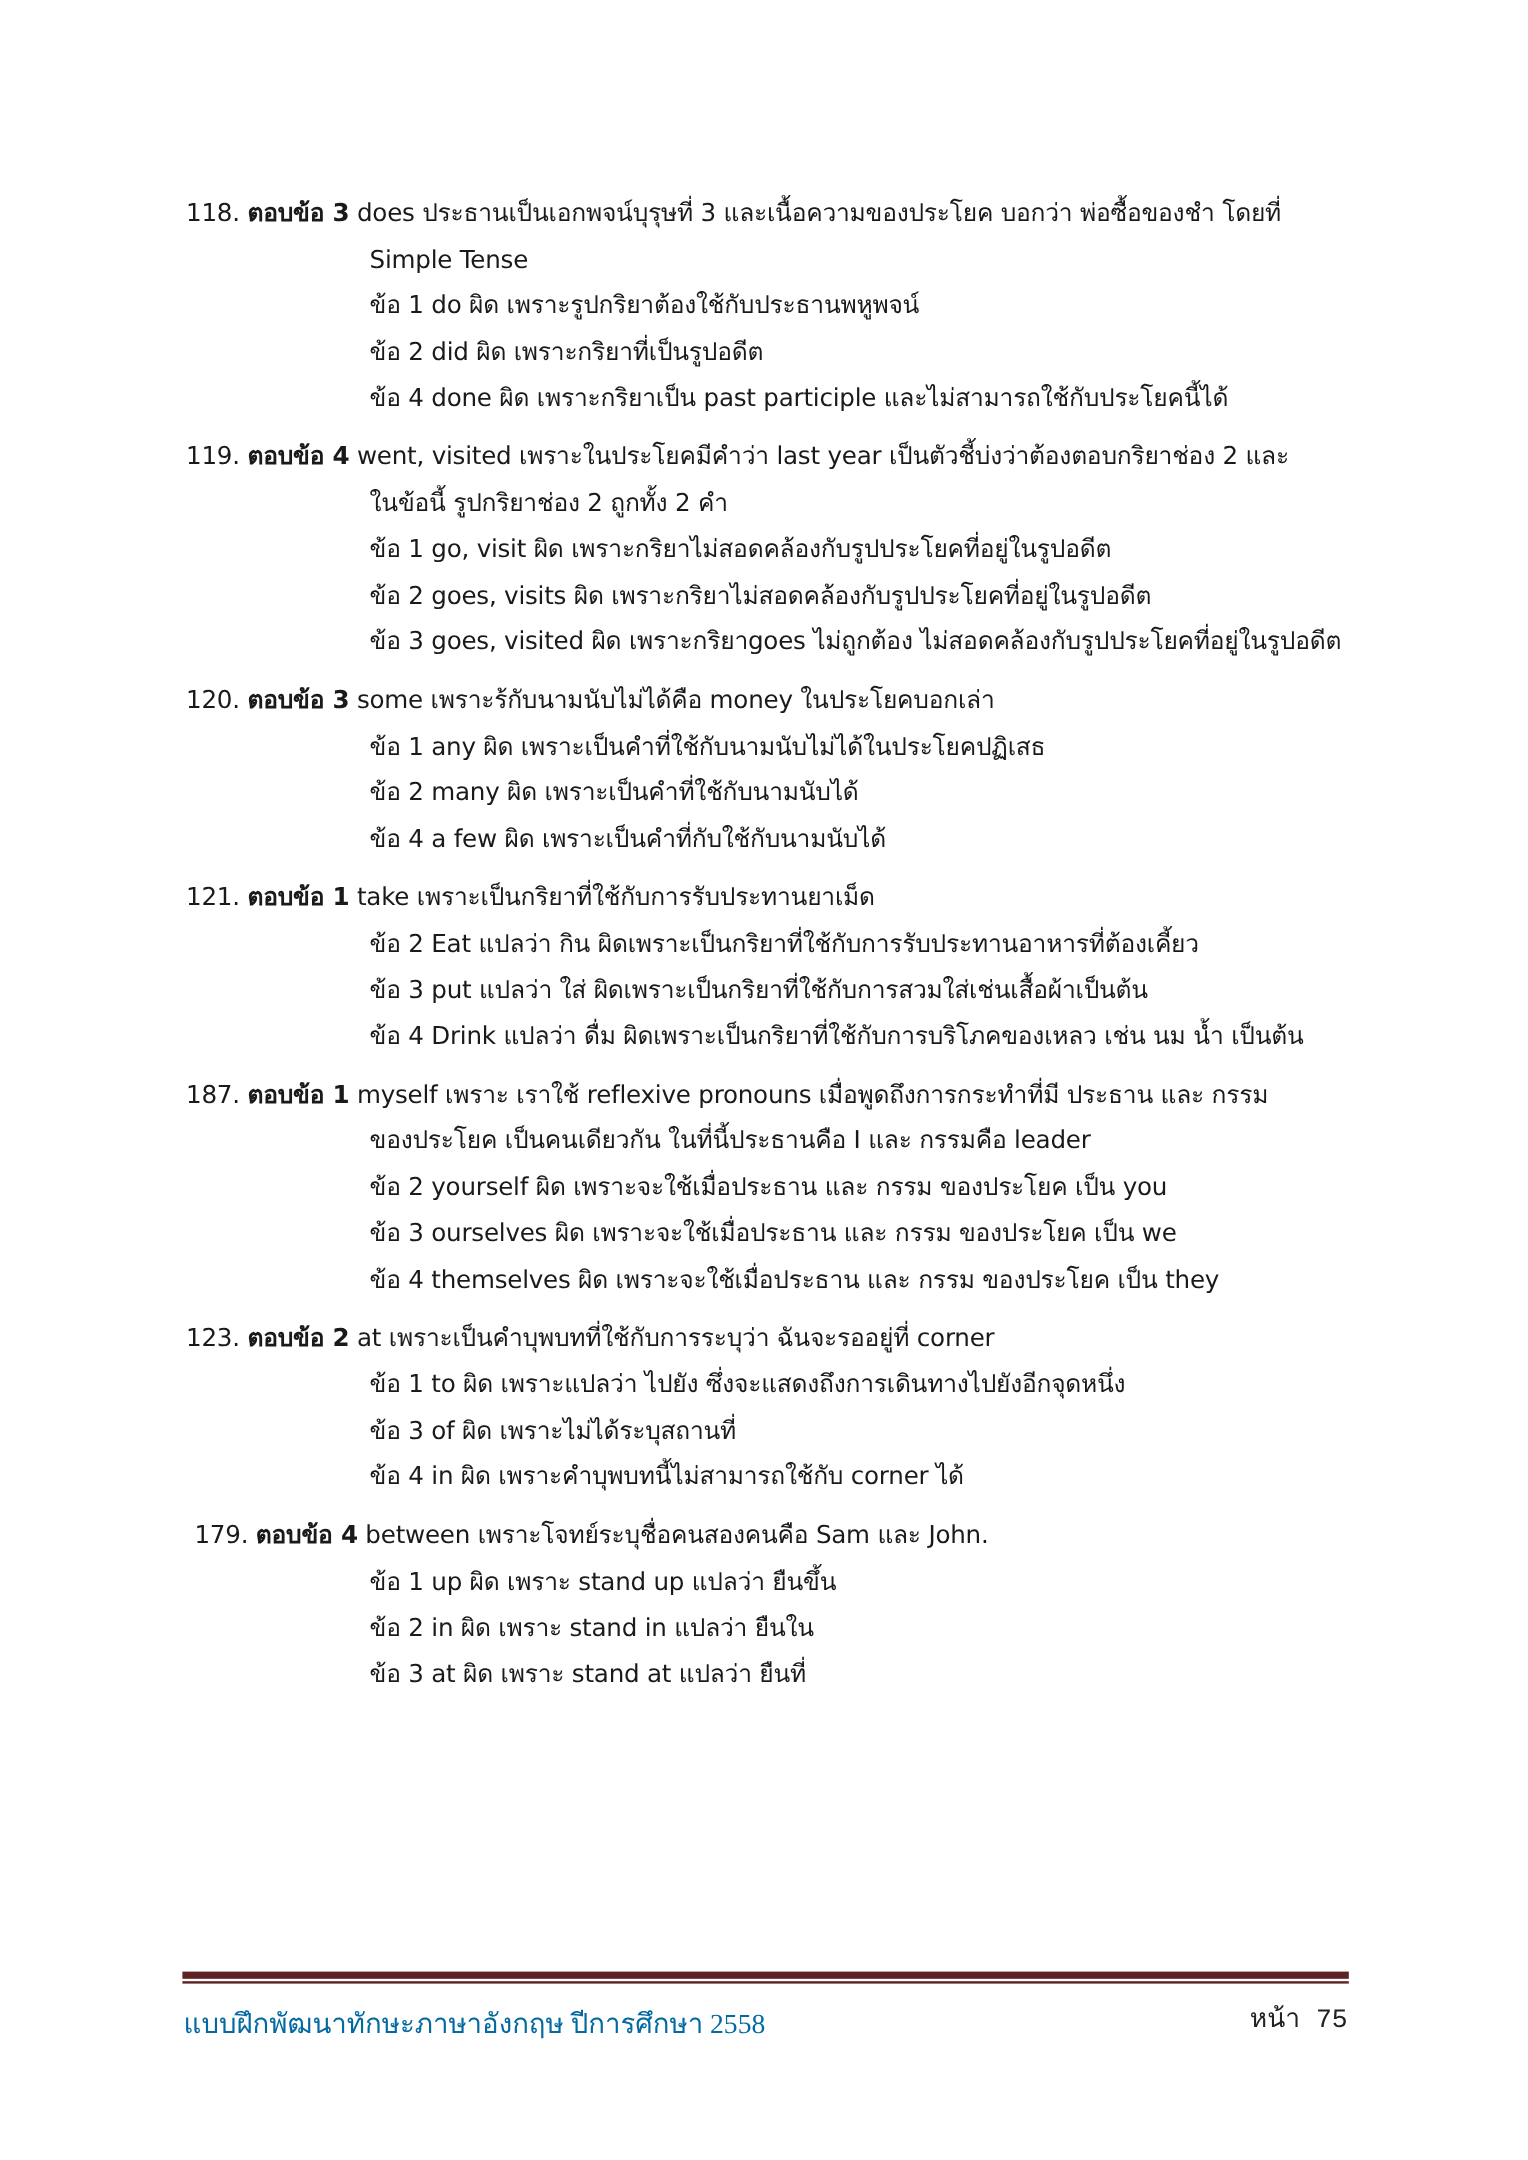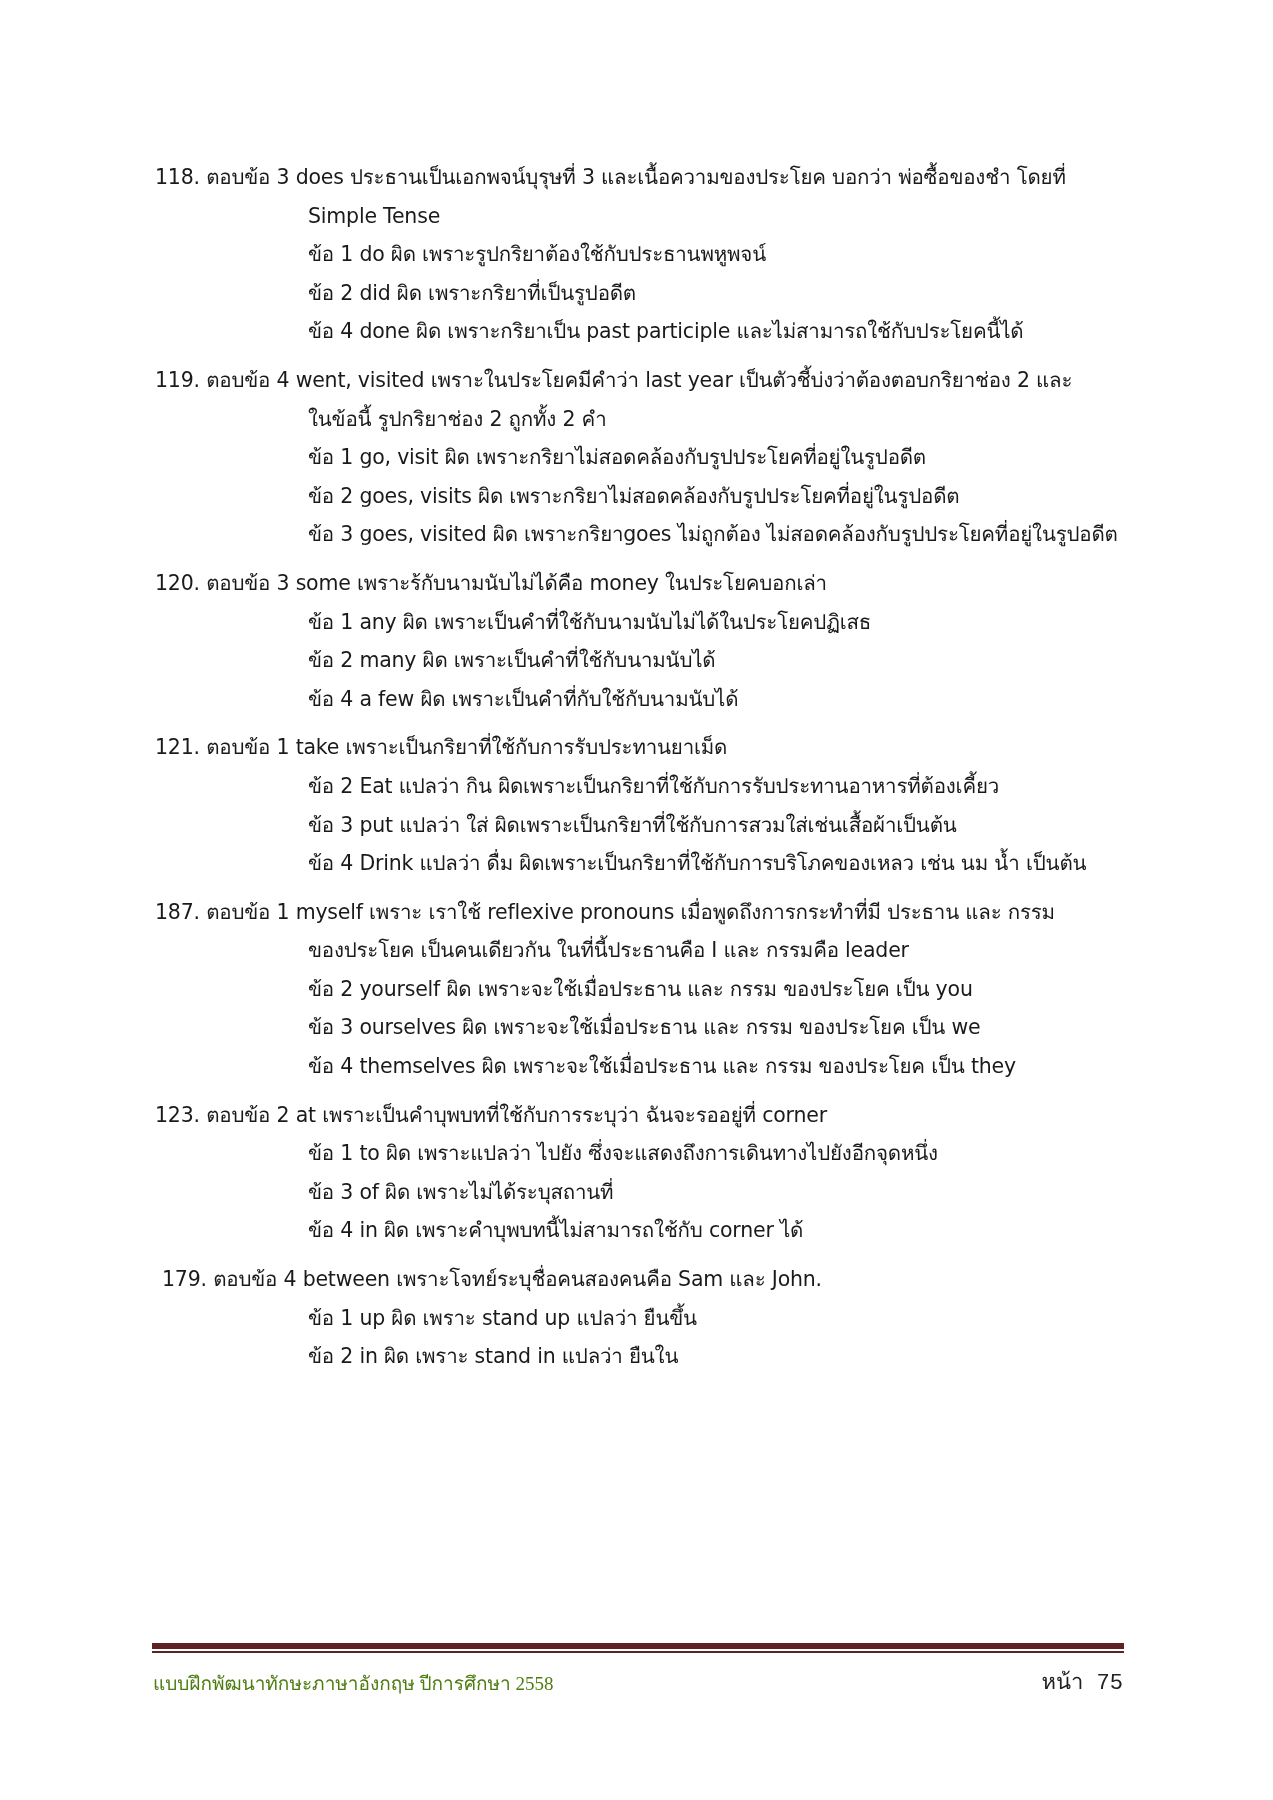--- a/index.html
+++ b/index.html
@@ -33,21 +33,21 @@
   .item-head {
     padding-left: 0;
   }
   .item-head.shift {
     padding-left: 7px;
   }
   .cont, .choice {
     padding-left: 153px;
   }
   .num { font-weight: normal; }
-  .ans { font-weight: normal; }
+  .ans { font-weight: bold; }
 
   .footer-rule-thick {
     position: absolute;
     left: 152px;
     top: 1643px;
     width: 972px;
     height: 6px;
     background: #5e2224;
   }
   .footer-rule-thin {
@@ -56,22 +56,22 @@
     top: 1651px;
     width: 972px;
     height: 2px;
     background: #5e2224;
   }
   .footer-left {
     position: absolute;
     left: 153px;
     top: 1668px;
     font-family: "Liberation Serif", serif;
-    font-size: 19px;
-    color: #4d7c0f;
+    font-size: 23px;
+    color: #0369a1;
     white-space: nowrap;
   }
   .footer-right {
     position: absolute;
     right: 150px;
     top: 1664px;
     font-family: Liberation Mono, monospace;
     font-size: 22px;
     color: #222;
     white-space: nowrap;
@@ -124,20 +124,21 @@
     <div class="line item-head"><span class="num">123.</span> <span class="ans">ตอบข้อ 2</span><span> at เพราะเป็นคำบุพบทที่ใช้กับการระบุว่า ฉันจะรออยู่ที่ corner</span></div>
     <div class="line choice">ข้อ 1 to ผิด เพราะแปลว่า ไปยัง ซึ่งจะแสดงถึงการเดินทางไปยังอีกจุดหนึ่ง</div>
     <div class="line choice">ข้อ 3 of ผิด เพราะไม่ได้ระบุสถานที่</div>
     <div class="line choice">ข้อ 4 in ผิด เพราะคำบุพบทนี้ไม่สามารถใช้กับ corner ได้</div>
   </div>
 
   <div class="item">
     <div class="line item-head shift"><span class="num">179.</span> <span class="ans">ตอบข้อ 4</span><span> between เพราะโจทย์ระบุชื่อคนสองคนคือ Sam และ John.</span></div>
     <div class="line choice">ข้อ 1 up ผิด เพราะ stand up แปลว่า ยืนขึ้น</div>
     <div class="line choice">ข้อ 2 in ผิด เพราะ stand in แปลว่า ยืนใน</div>
+    <div class="line choice">ข้อ 3 at ผิด เพราะ stand at แปลว่า ยืนที่</div>
   </div>
 
 </div>
 
 <div class="footer-rule-thick"></div>
 <div class="footer-rule-thin"></div>
 <div class="footer-left">แบบฝึกพัฒนาทักษะภาษาอังกฤษ  ปีการศึกษา 2558</div>
 <div class="footer-right">หน้า 75</div>
 
 </body></html>

